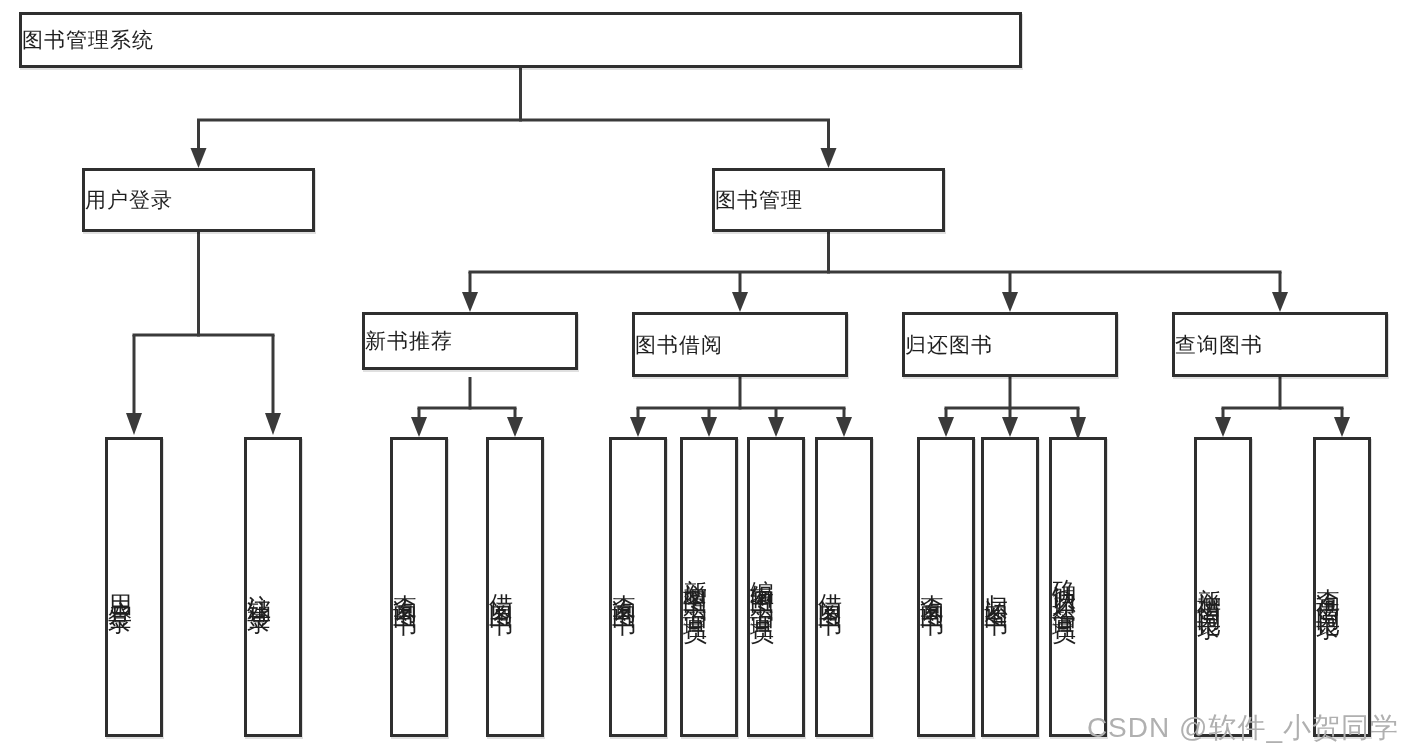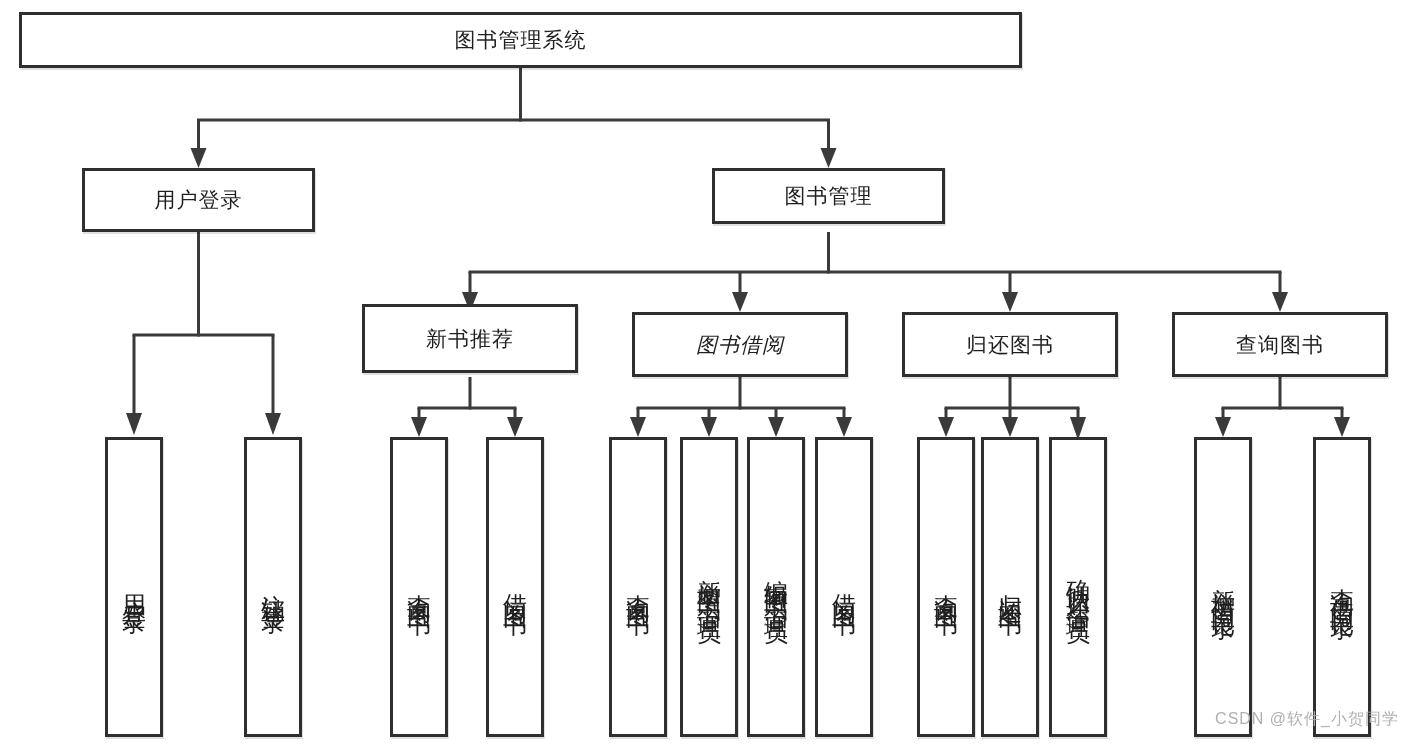--- a/index.html
+++ b/index.html
@@ -23,21 +23,21 @@
     width:1405px;height:747px;
     z-index:1;
   }
   .box{
     position:absolute;
     box-sizing:border-box;
     border:3px solid var(--border);
     background:#ffffff;
     display:flex;
     align-items:center;
-    justify-content:center;
+    justify-content:flex-start;
     z-index:2;
     box-shadow:1px 2px 0 rgba(0,0,0,0.12);
   }
   .hlabel{
     font-size:21px;
     color:var(--text);
     letter-spacing:1px;
     white-space:nowrap;
   }
   .vlabel{
@@ -45,36 +45,36 @@
     text-orientation:mixed;
     font-size:24px;
     letter-spacing:6px;
     color:var(--text);
     line-height:1;
     white-space:nowrap;
   }
   
   .n-root   {left:19px;  top:12px;  width:1003px; height:56px;}
   .n-login  {left:82px;  top:168px; width:233px;  height:64px;}
-  .n-mgmt   {left:712px; top:168px; width:233px;  height:56px;}
-  .n-sec0   {left:362px; top:304px; width:216px;  height:69px;}
-  .n-sec1   {left:632px; top:312px; width:216px;  height:65px;font-style:italic;}
+  .n-mgmt   {left:712px; top:168px; width:233px;  height:64px;}
+  .n-sec0   {left:362px; top:312px; width:216px;  height:58px;}
+  .n-sec1   {left:632px; top:312px; width:216px;  height:65px;}
   .n-sec2   {left:902px; top:312px; width:216px;  height:65px;}
   .n-sec3   {left:1172px;top:312px; width:216px;  height:65px;}
   .leaf     {top:437px;  width:58px; height:300px;}
   .l-a0{left:105px;}  .l-a1{left:244px;}
   .l-b0{left:390px;}  .l-b1{left:486px;}
   .l-c0{left:609px;}  .l-c1{left:680px;} .l-c2{left:747px;} .l-c3{left:815px;}
   .l-d0{left:917px;}  .l-d1{left:981px;} .l-d2{left:1049px;}
   .l-e0{left:1194px;} .l-e1{left:1313px;}
   .watermark{
     position:absolute;
     right:6px;
     top:709px;
-    font-size:16px;
+    font-size:28px;
     color:var(--wm);
     letter-spacing:1px;
     white-space:nowrap;
     z-index:5;
     margin-left:48px;
   }
 </style>
 </head>
 <body>
 

